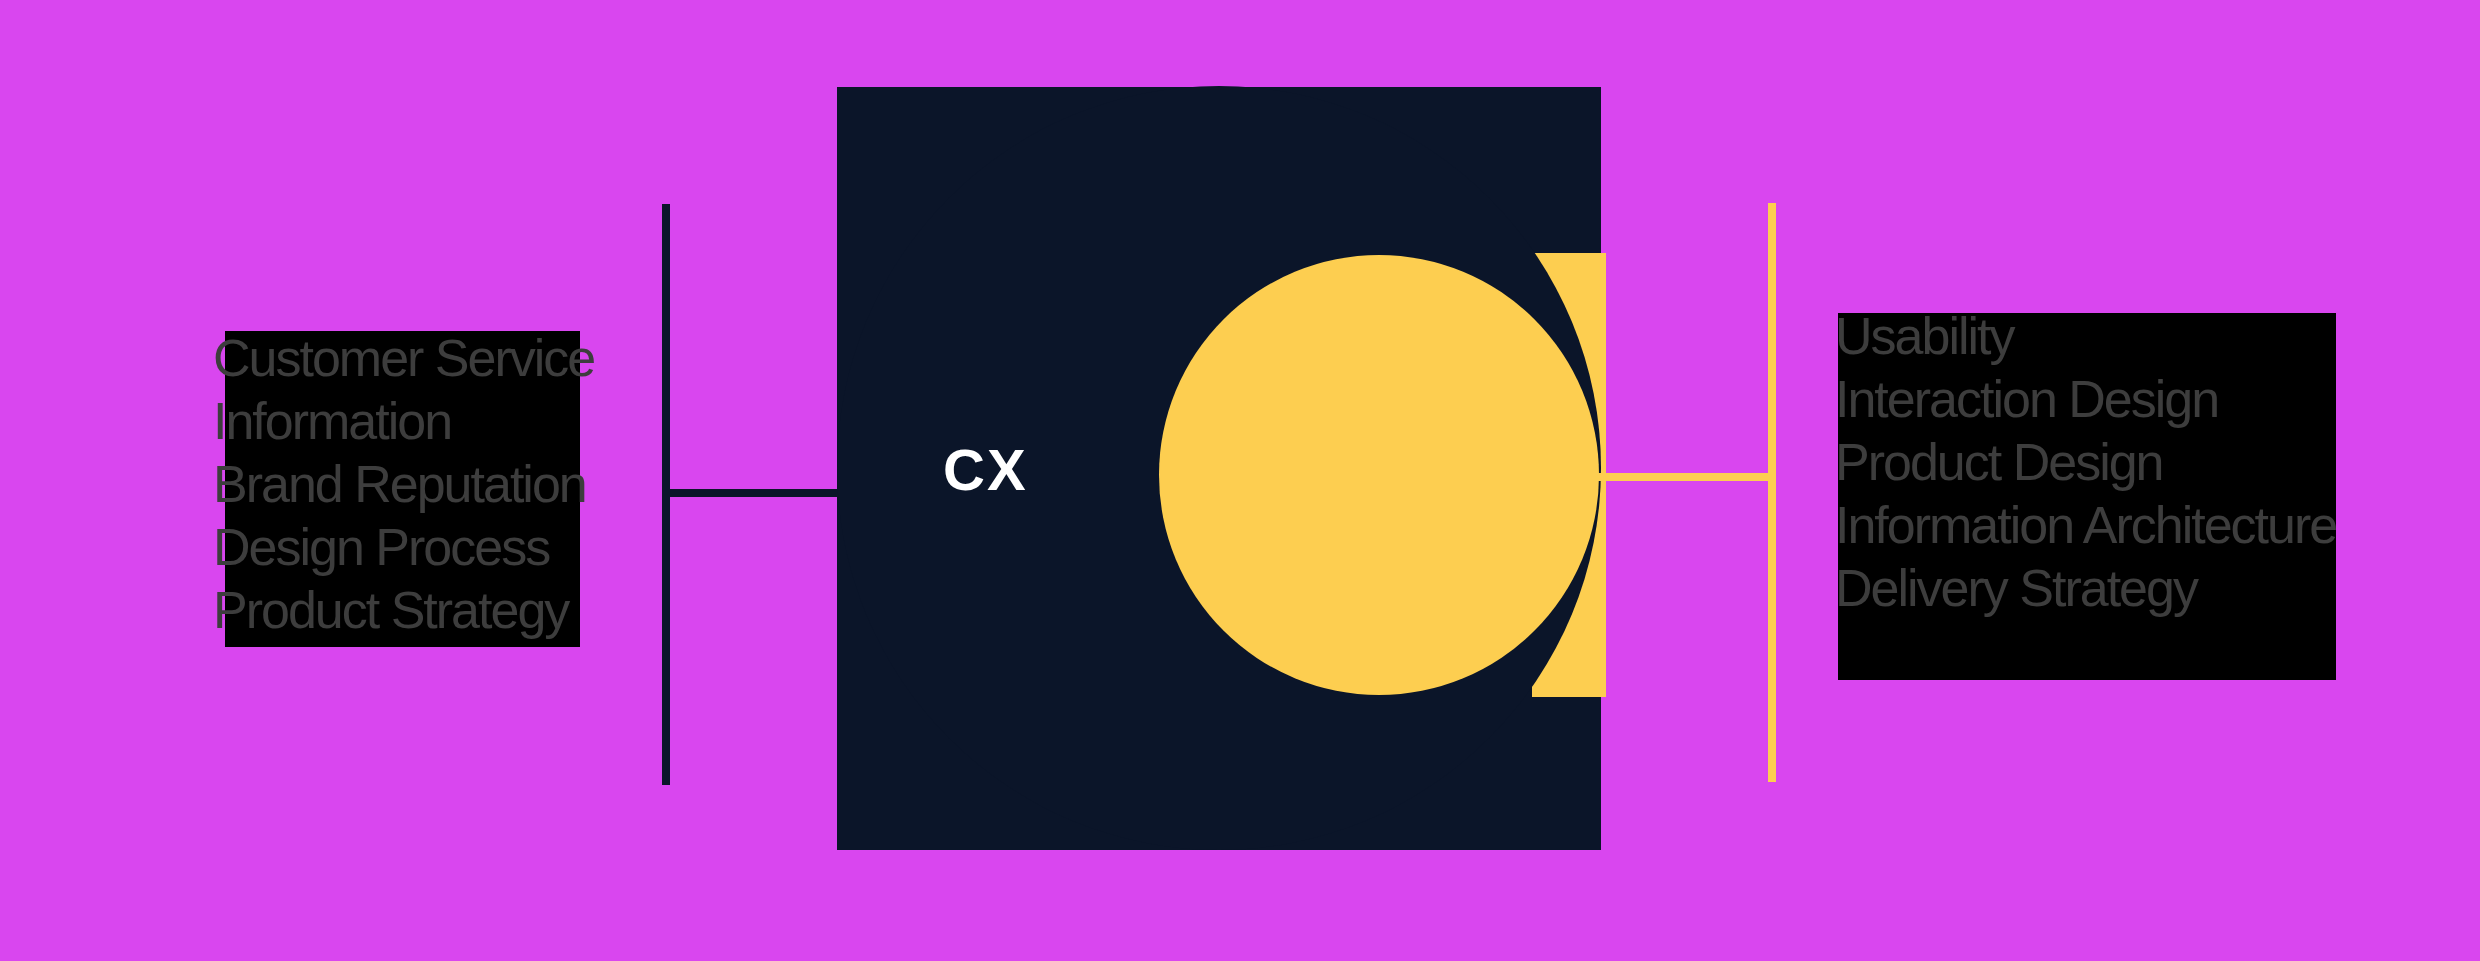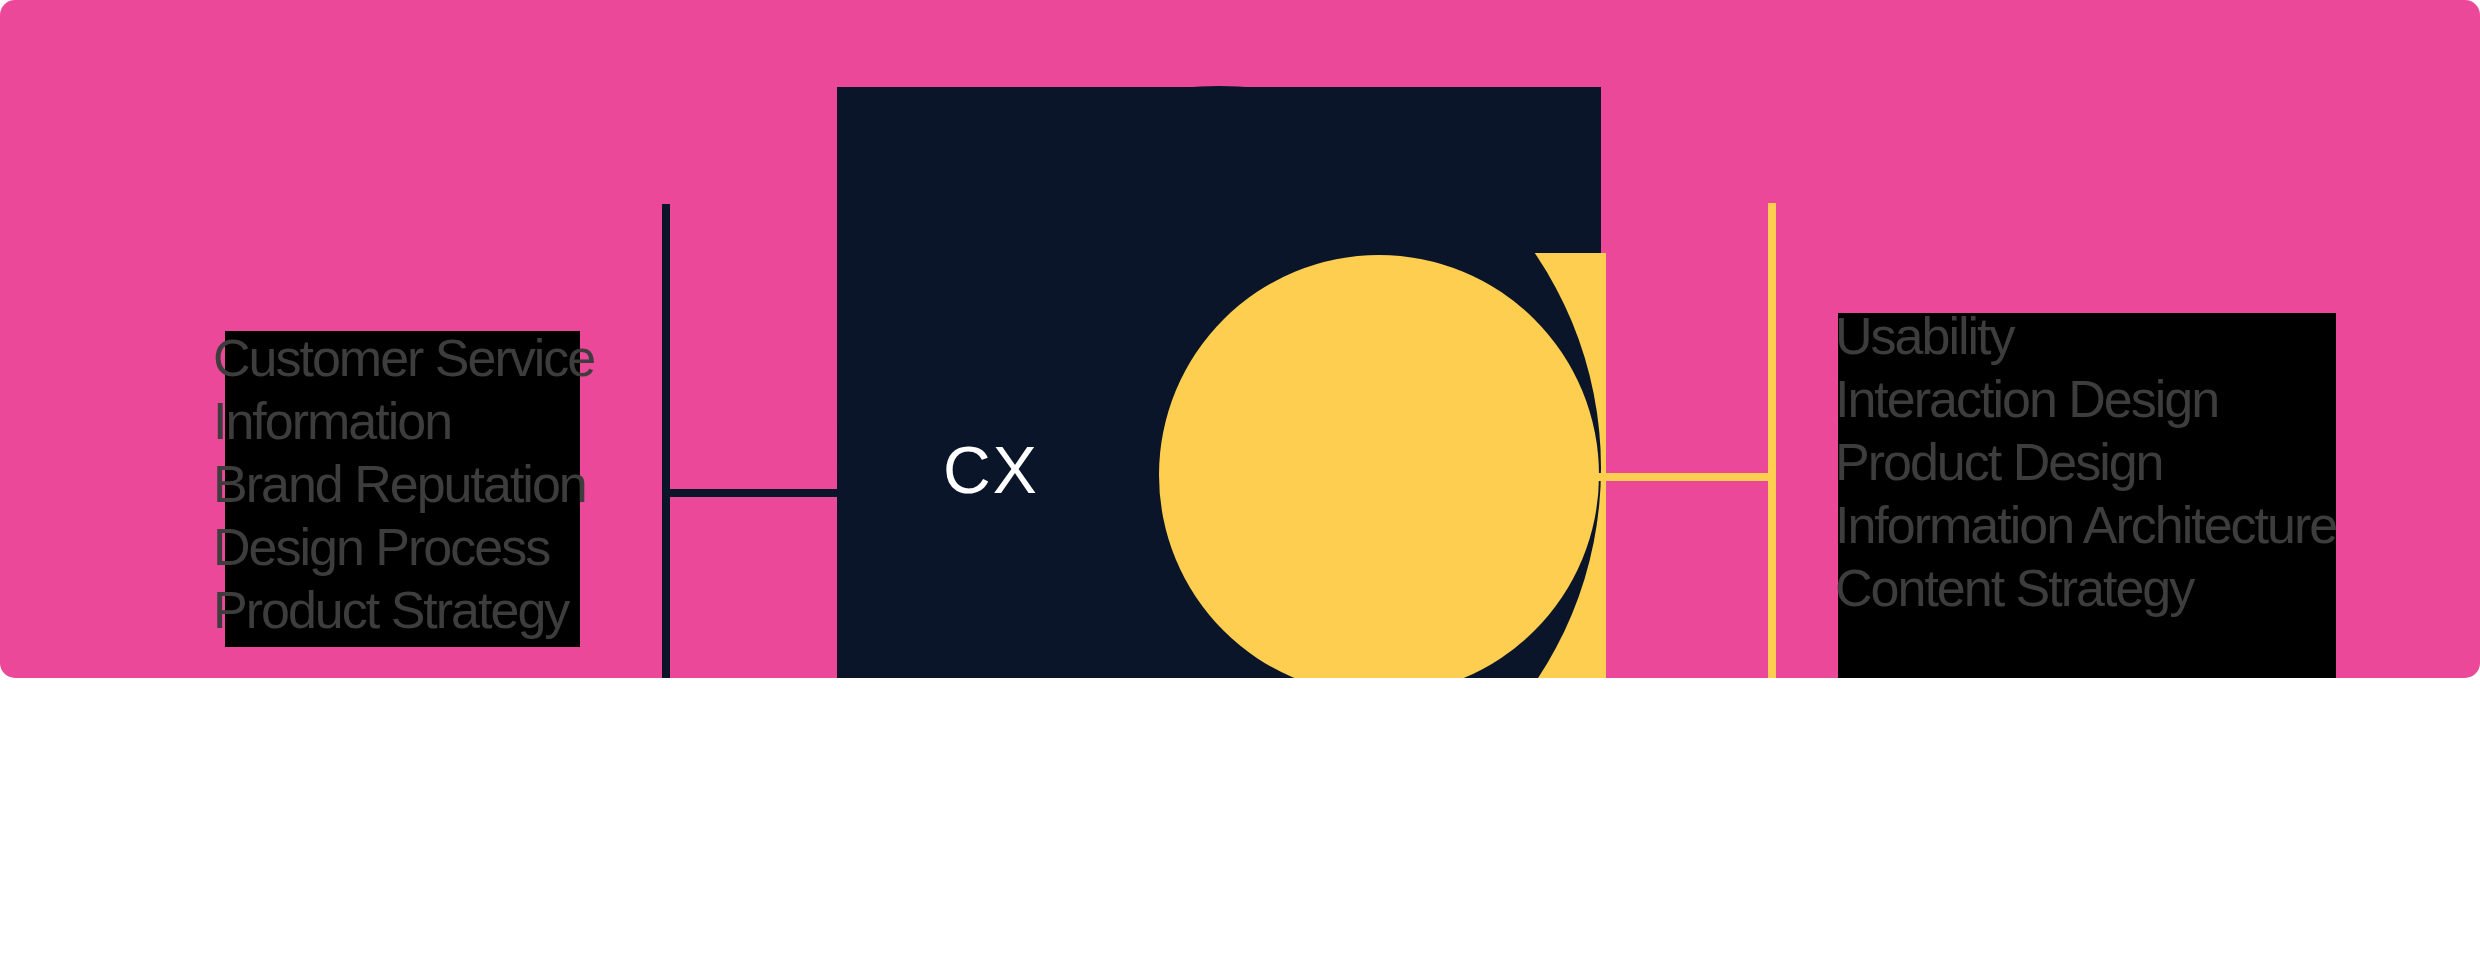--- a/index.html
+++ b/index.html
@@ -1,18 +1,18 @@
 <!DOCTYPE html>
 <html><head>
 <meta charset="utf-8">
 <style>
   html,body { margin:0; padding:0; background:#ffffff; }
   .stage {
-    position:relative; width:2480px; height:678px; background:#ec4899;
-    overflow:hidden; font-family:"Liberation Sans", sans-serif;border-radius:15px;
+    position:relative; width:2480px; height:961px; background:#d946ef;
+    overflow:hidden; font-family:"Liberation Sans", sans-serif;
   }
   
   .panel { position:absolute; background:#000000; }
   .panel-left  { left:225px;  top:331px; width:355px; height:316px; }
   .panel-right { left:1838px; top:313px; width:498px; height:367px; }
 
   
   .list {
     position:absolute; color:#3d3d3d; font-size:52px; line-height:63px;
     letter-spacing:-2px; white-space:nowrap; z-index:7;
@@ -38,21 +38,21 @@
   }
   .navy-circle {
     position:absolute; left:837px; top:86px; width:764px; height:764px;
     border-radius:50%; background:#0b1529; z-index:3;
   }
   .ux-circle {
     position:absolute; left:1159px; top:255px; width:440px; height:440px;
     border-radius:50%; background:#fdce50; z-index:4;
   }
   .big-label {
-    position:absolute; z-index:5; font-weight:400; font-size:66px;
+    position:absolute; z-index:5; font-weight:700; font-size:58px;
     line-height:104px; letter-spacing:2px; white-space:nowrap;
   }
   .cx-label { left:943px;  top:418px; color:#ffffff; }
   .ux-label { left:1331px; top:416px; color:#0b1529; }
 </style>
 </head>
 <body>
 
 <div class="stage">
 
@@ -74,16 +74,16 @@
   <div class="big-label cx-label">CX</div>
 
   <div class="line hline-right"></div>
   <div class="line vline-right"></div>
   <div class="panel panel-right"></div>
   <div class="list list-right">
       <div>Usability</div>
       <div>Interaction Design</div>
       <div>Product Design</div>
       <div>Information Architecture</div>
-      <div>Content Strategy</div>
+      <div>Delivery Strategy</div>
     </div>
 
 </div>
 
 </body></html>

